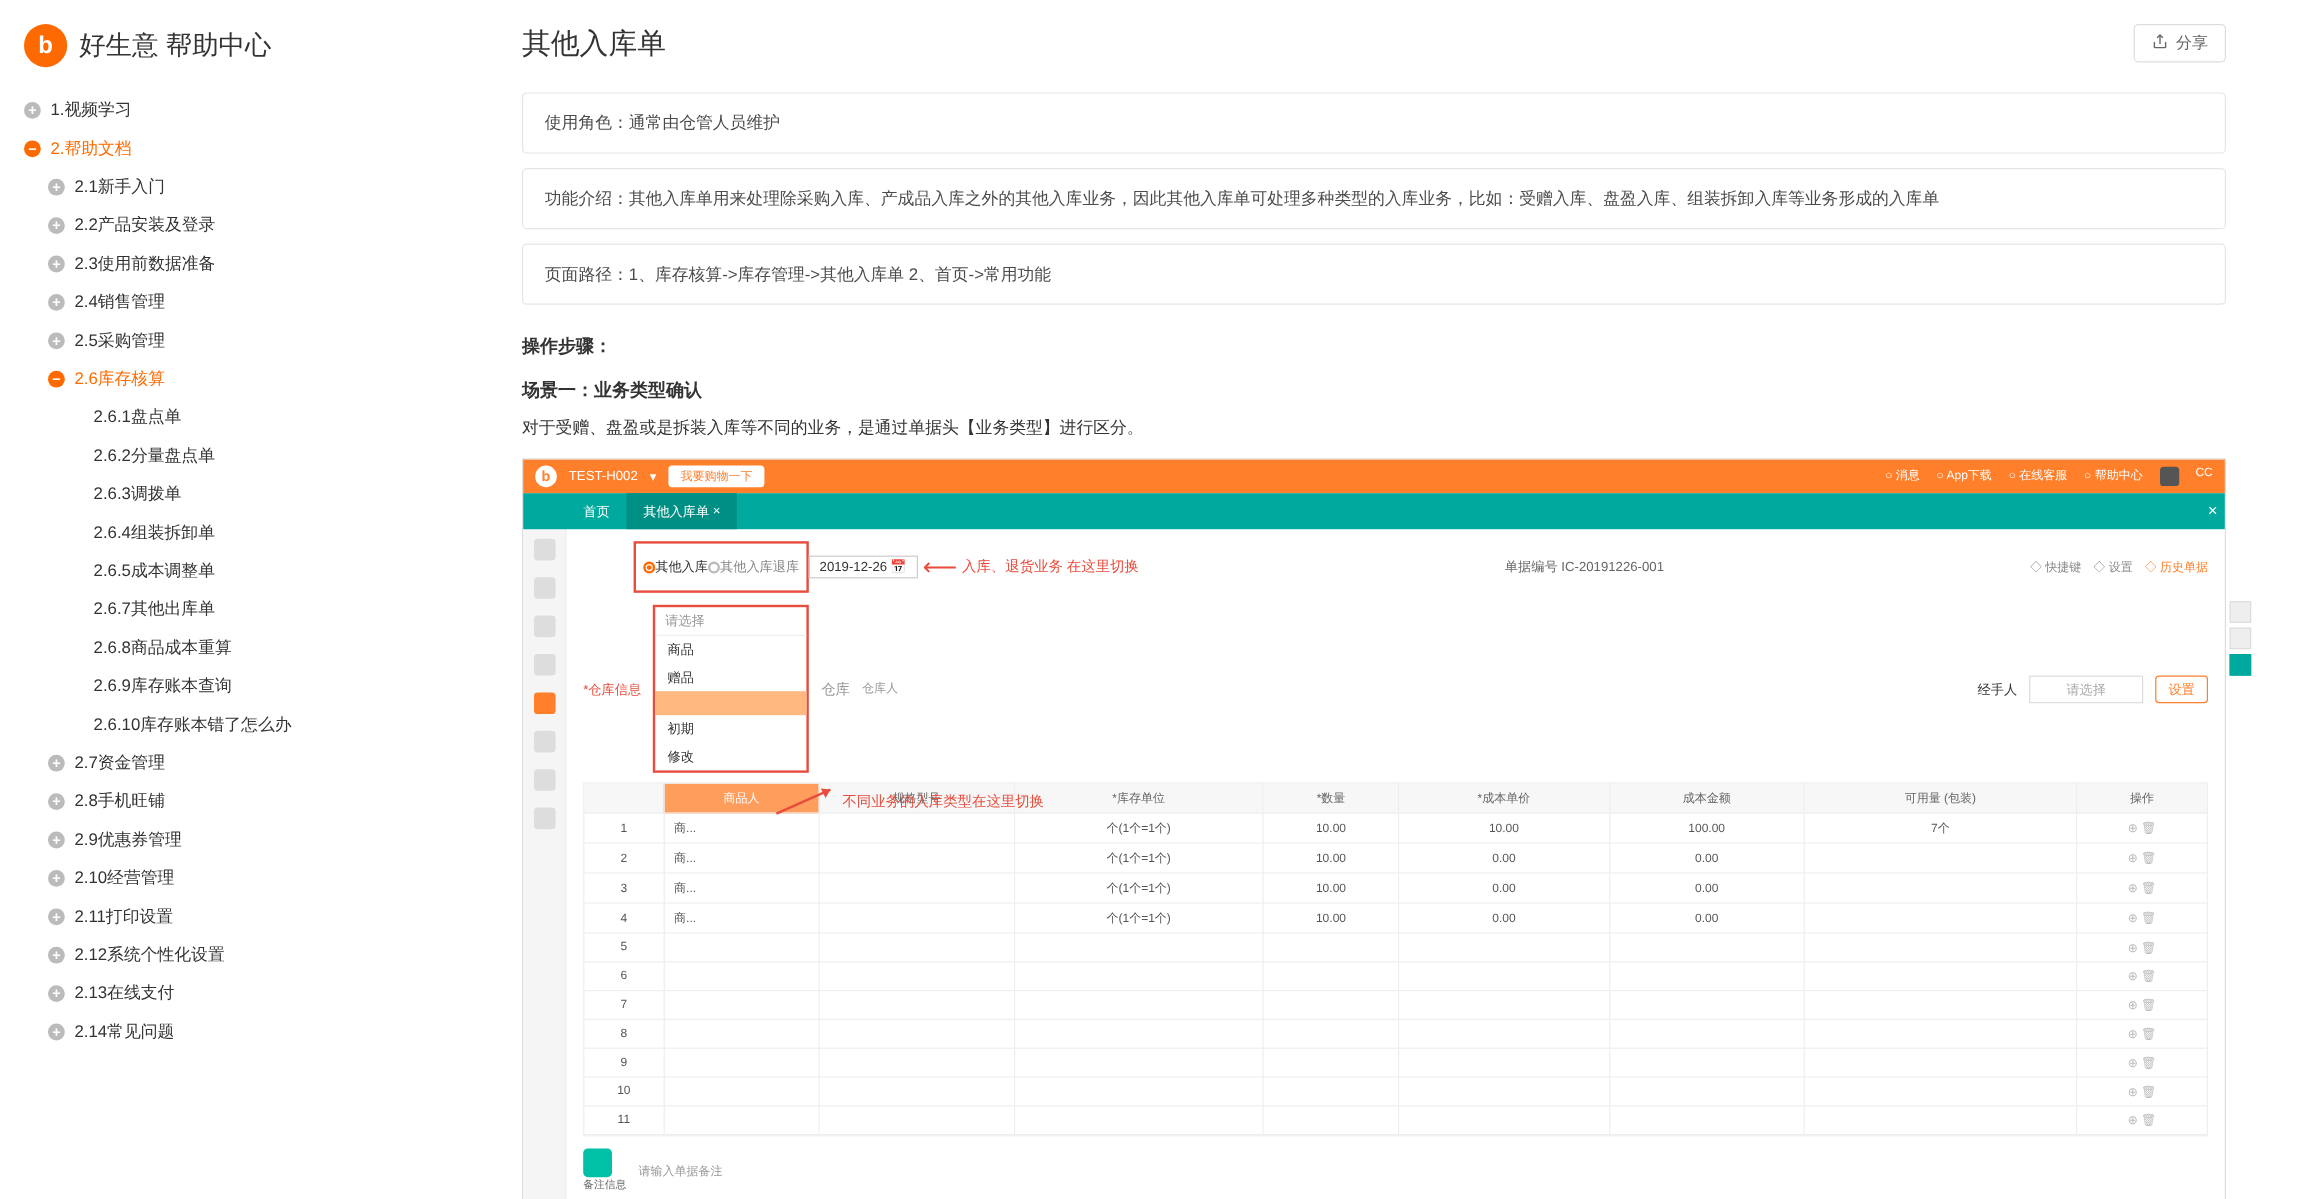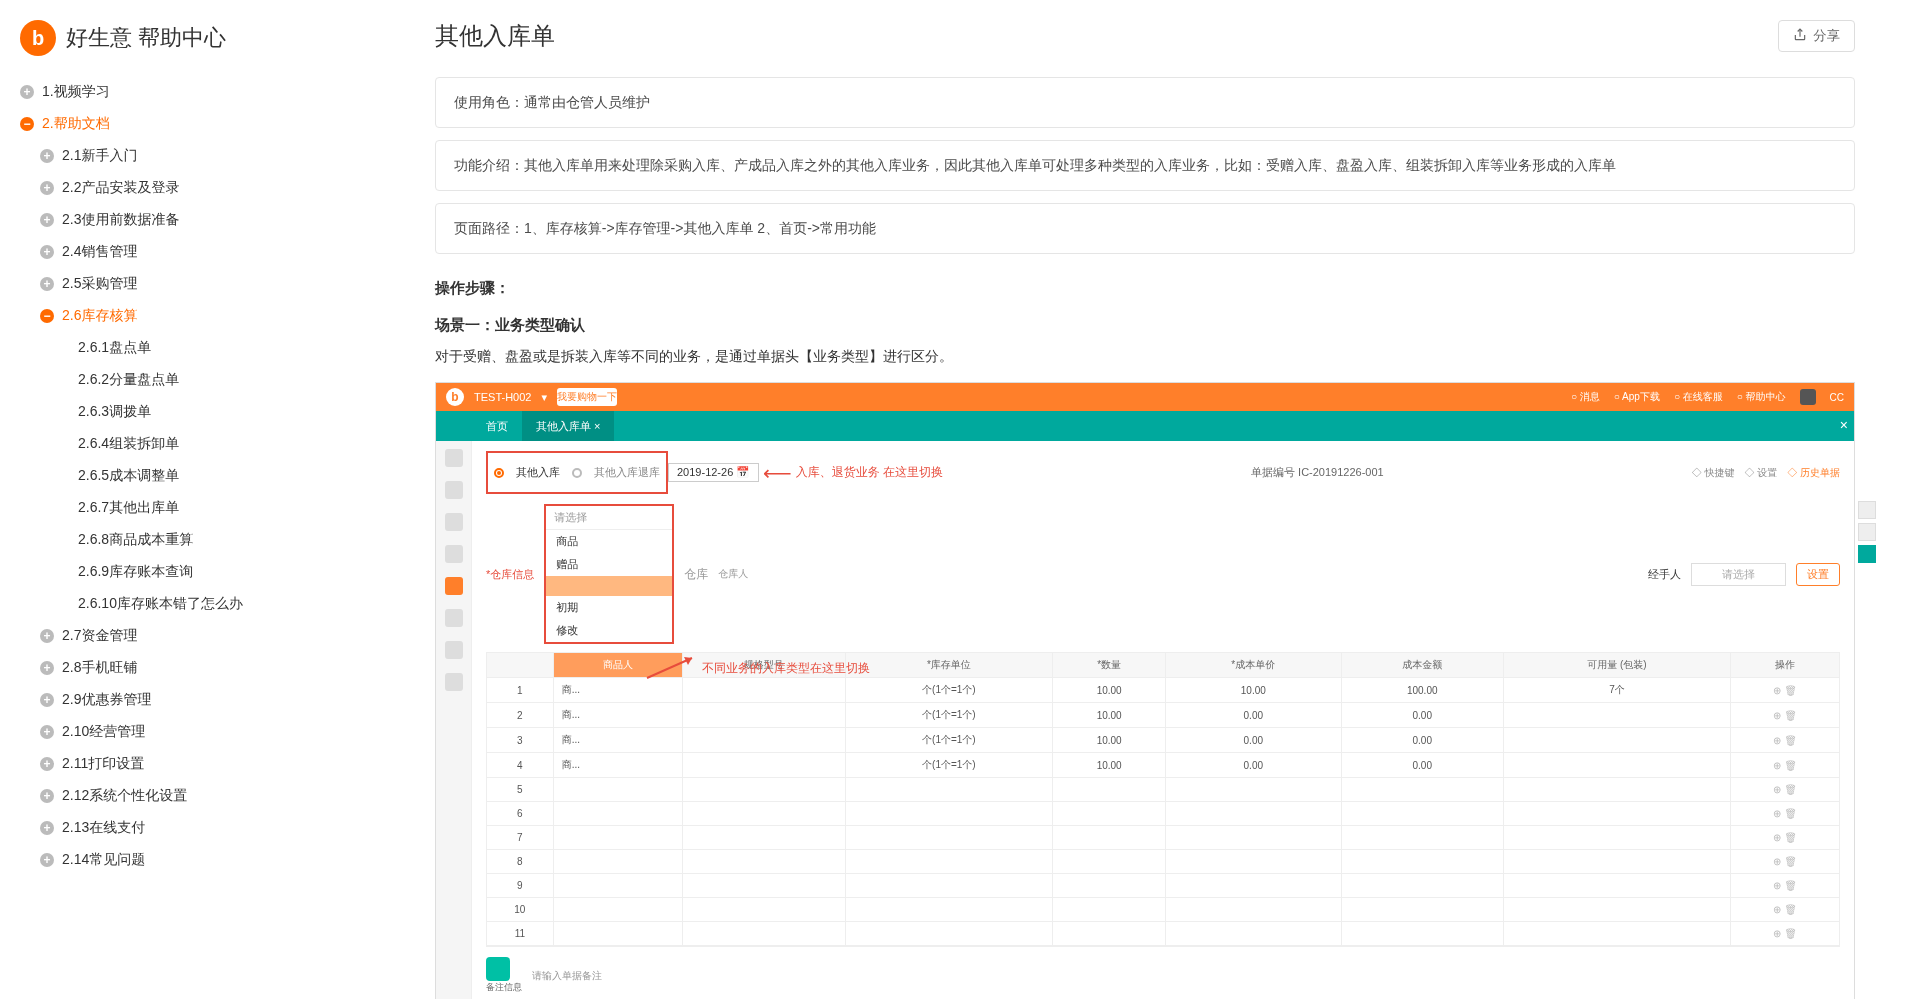--- a/index.html
+++ b/index.html
@@ -25,33 +25,33 @@
 .page-title { font-size: 24px; font-weight: 500; }
 .share-btn { border: 1px solid #ddd; border-radius: 4px; padding: 6px 14px; cursor: pointer; display: flex; align-items: center; gap: 6px; color: #666; background:#fff; }
 .info-box { border: 1px solid #e5e5e5; border-radius: 4px; padding: 14px 18px; margin-bottom: 12px; font-size: 14px; color: #4b4b4b; line-height: 1.5; }
 .content-section { margin-top: 25px; }
 .content-section h3, .content-section .sub-heading, .content-section .scenario-heading { font-size: 15px; font-weight: 600; margin-bottom: 10px; margin-top: 18px; }
 .content-section p { font-size: 14px; margin-bottom: 10px; line-height: 1.6; }
 .mock-screenshot { border: 1px solid #ddd; margin: 15px 0 20px 0; background: #fff; position: relative; }
 .mock-top { height: 28px; background: #ff7f2a; display: flex; align-items: center; padding: 0 10px; color: #fff; font-size: 11px; justify-content: space-between; }
 .mock-top-left { display:flex; align-items:center; gap:10px; }
 .mock-logo-sm { width:18px; height:18px; background:#fff; border-radius:50%; color:#ff7f2a; display:flex; align-items:center; justify-content:center; font-size:12px; font-weight:bold; }
-.mock-top-btn { background:#fff; color:#ff7f2a; padding:2px 0; border-radius:3px; font-size:10px; }
-.mock-top-right { display:flex; align-items:center; gap:14px; font-size:10px; color:#fff; }
+.mock-top-btn { background:#fff; color:#ff7f2a; padding:2px 10px; border-radius:3px; font-size:10px; }
+.mock-top-right { display:flex; align-items:flex-start; gap:14px; font-size:10px; color:#fff; }
 .mock-tabs { height: 30px; background: #00a99d; display: flex; align-items: center; padding: 0 0 0 36px; color: #fff; font-size: 11px; position:relative; }
 .mock-tabs .close-x { position:absolute; right:6px; top:6px; color:#fff; font-size:14px; }
 .mock-tab { padding: 0 14px; height:100%; display:flex; align-items:center; }
 .mock-tab.active { background: #008f84; }
 .mock-body { display: flex; }
 .mock-left-rail { width: 36px; background: #f5f5f5; border-right: 1px solid #eee; padding-top:8px; display:flex; flex-direction:column; align-items:center; gap:14px; }
 .rail-icon { width:18px; height:18px; border-radius:3px; background:#ddd; }
 .rail-icon.active { background:#ff7f2a; }
 .mock-content { flex: 1; padding: 10px 14px; position: relative; }
 .mock-row1 { display:flex; align-items:center; position:relative; margin-bottom:10px; }
-.type-box { border:2px solid #e74c3c; padding:12px 6px; display:flex; align-items:center; gap:12px; font-size:11px; background:#fff; }
+.type-box { border:2px solid #e74c3c; padding:12px 6px; display:flex; align-items:center; gap:0; font-size:11px; background:#fff;margin-left:42px; }
 .type-box .radio-dot { width:10px; height:10px; border:2px solid #ff6a00; border-radius:50%; display:inline-block; position:relative; }
 .type-box .radio-dot.checked::after { content:""; width:4px; height:4px; background:#ff6a00; border-radius:50%; position:absolute; top:1px; left:1px; }
 .date-box { border:1px solid #ccc; padding:2px 8px; font-size:11px; background:#fff; }
 .red-arrow-left { color:#e74c3c; font-size:20px; margin:0 4px; }
 .red-note { color:#e74c3c; font-size:12px; }
 .mock-doc-no { margin-left:auto; font-size:11px; color:#666; }
 .mock-row2 { display:flex; align-items:center; font-size:11px; margin-bottom:8px; gap:10px; }
 .mock-dropdown { border:2px solid #e74c3c; width:130px; position:relative; background:#fff; }
 .mock-dropdown-head { padding:4px 8px; border-bottom:1px solid #eee; color:#999; }
 .mock-dropdown-item { padding:4px 10px; font-size:11px; }

